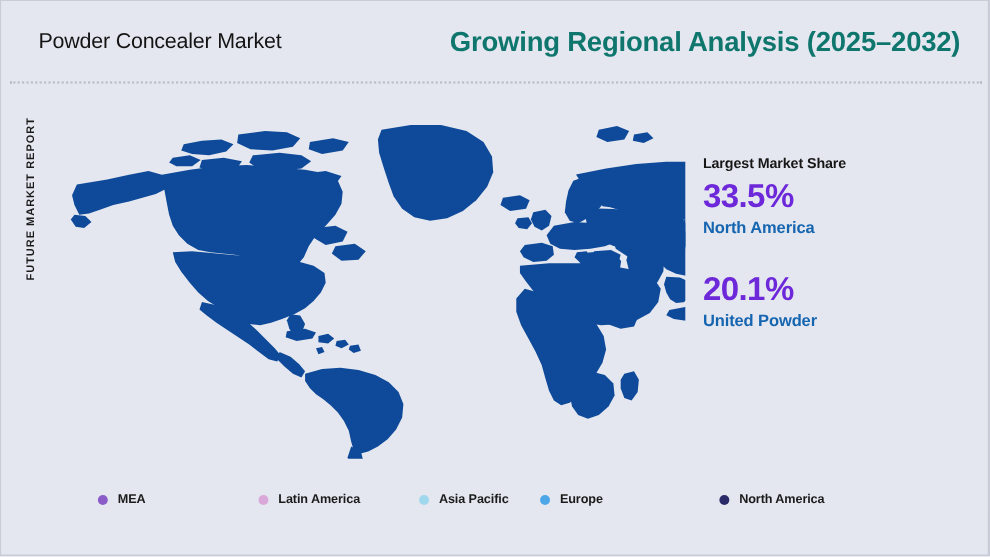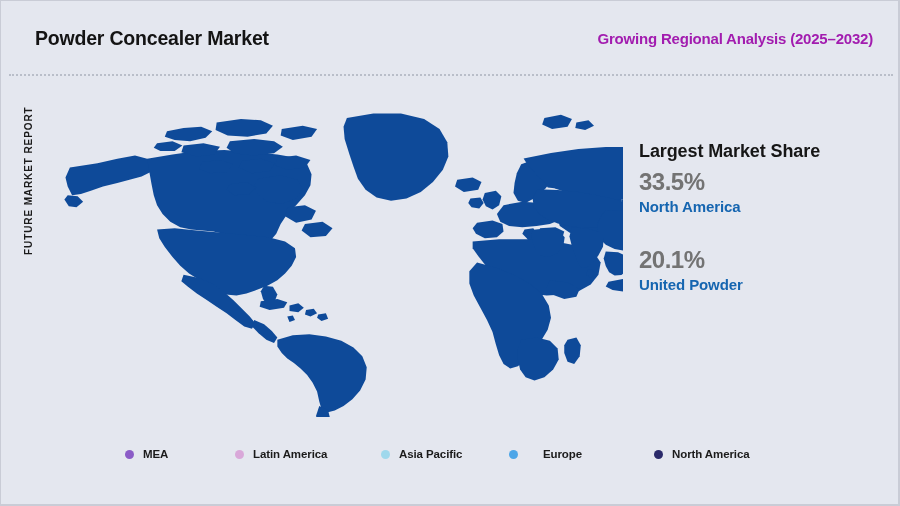--- a/index.html
+++ b/index.html
@@ -32,29 +32,29 @@
     width: 900px;
     height: 74px;
     box-sizing: border-box;
     display: flex;
     align-items: center;
     justify-content: space-between;
     padding: 0 28px 0 34px;
   }
   #header .title {
     font-size: 19.5px;
-    font-weight: bold;
+    font-weight: normal;
     color: #141414;
     letter-spacing: -0.2px;
     white-space: nowrap;
   }
   #header .subtitle {
-    font-size: 15px;
-    font-weight: bold;
-    color: #a21caf;
+    font-size: 25px;
+    font-weight: bold;
+    color: #0f766e;
     letter-spacing: -0.2px;
     white-space: nowrap;
   }
   #header-rule {
     position: absolute;
     left: 8px;
     top: 73px;
     width: 884px;
     height: 0;
     border-top: 2px dotted #b9bec9;
@@ -94,30 +94,30 @@
 
   
   #stats {
     position: absolute;
     left: 638px;
     top: 140px;
     width: 250px;
   }
   .stat-block { margin-bottom: 32px; }
   .stat-label {
-    font-size: 18px;
+    font-size: 13px;
     font-weight: bold;
     color: #161616;
     letter-spacing: -0.1px;
     margin-bottom: 7px;
   }
   .stat-value {
-    font-size: 24px;
-    font-weight: bold;
-    color: #737373;
+    font-size: 30px;
+    font-weight: bold;
+    color: #6d28d9;
     letter-spacing: -0.5px;
     line-height: 1.05;
     margin-bottom: 4px;
   }
   .stat-region {
     font-size: 15px;
     font-weight: bold;
     color: #1565b0;
     letter-spacing: -0.1px;
   }
@@ -345,36 +345,36 @@
 
     <div class="stat-block">
       <div class="stat-value">20.1%</div>
       <div class="stat-region">United Powder</div>
     </div>
 
   </div>
 
   <div id="legend">
 
-    <div class="legend-item" style="left: 0px; margin-left: 36px;">
+    <div class="legend-item" style="left: 0px;">
       <span class="legend-dot" style="background: rgb(139, 92, 199);"></span>
       <span class="legend-text">MEA</span>
     </div>
 
     <div class="legend-item" style="left: 146px; text-align: right;">
       <span class="legend-dot" style="background: rgb(217, 168, 217);"></span>
       <span class="legend-text">Latin America</span>
     </div>
 
     <div class="legend-item" style="left: 292px; text-align: center;">
       <span class="legend-dot" style="background: rgb(159, 216, 236);"></span>
       <span class="legend-text">Asia Pacific</span>
     </div>
 
-    <div class="legend-item" style="left: 420px; gap: 16px;">
+    <div class="legend-item" style="left: 402px;">
       <span class="legend-dot" style="background: rgb(77, 166, 232);"></span>
       <span class="legend-text">Europe</span>
     </div>
 
     <div class="legend-item" style="left: 565px;">
       <span class="legend-dot" style="background: rgb(42, 42, 106);"></span>
       <span class="legend-text">North America</span>
     </div>
 
   </div>

